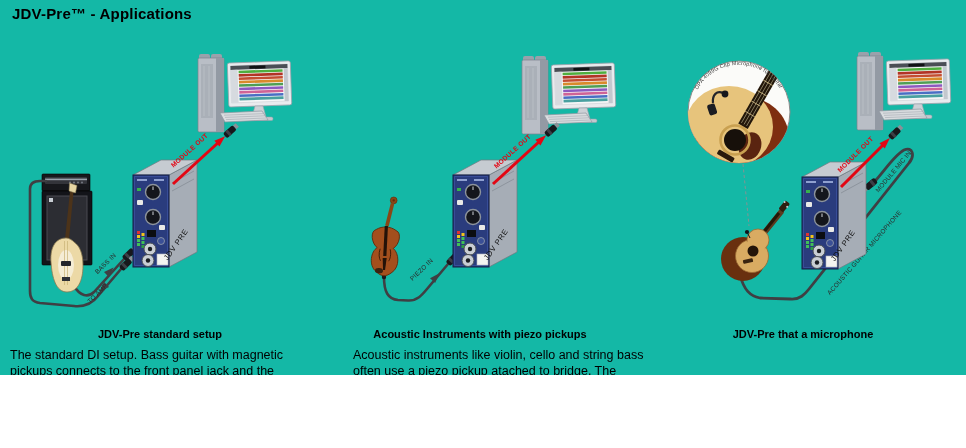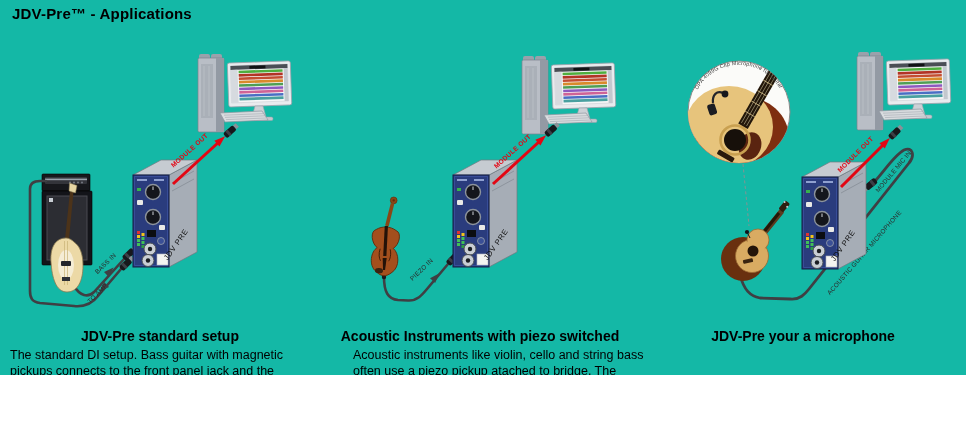--- a/index.html
+++ b/index.html
@@ -5,21 +5,21 @@
   html,body{margin:0;padding:0;background:#fff;}
   .canvas{position:relative;width:966px;height:375px;background:#14b8a6;overflow:hidden;
           font-family:"Liberation Sans",sans-serif;color:#000;}
   .page-title{position:absolute;top:5px;left:12px;font-size:15px;font-weight:bold;letter-spacing:.2px;}
   .panel{position:absolute;top:40px;height:408px;}
   .p1{left:0;width:320px;}
   .p2{left:320px;width:320px;}
   .p3{left:640px;width:326px;}
   .illus{position:absolute;top:0;left:0;}
   .cap-head{position:absolute;top:288px;left:0;right:0;text-align:center;
-            font-size:14px;font-weight:bold;}
+            font-size:11px;font-weight:bold;}
   .cap-body{position:absolute;top:308px;font-size:12.5px;line-height:15.5px;}
   .b1{left:10px;width:294px;}
   .b2{left:33px;width:292px;}
   .b3{left:38px;width:288px;}
   
   text{font-family:"Liberation Sans",sans-serif;}
   .lblR{font-size:6.6px;font-weight:bold;fill:#e30613;text-anchor:middle;letter-spacing:.3px;}
   .lblS{font-size:6.4px;fill:#2b2b2b;text-anchor:middle;letter-spacing:.2px;}
   .lblK{font-size:7.6px;fill:#111;text-anchor:middle;letter-spacing:.6px;}
   .arcT{font-size:5.4px;fill:#3a3a3a;letter-spacing:.2px;}
@@ -200,21 +200,21 @@
       <text class="lblK" transform="translate(178,206) rotate(-55)">JDV PRE</text>
 
       <g>
         <line x1="173" y1="144" x2="221" y2="100" stroke="#e30613" stroke-width="3"></line>
         <use href="#arrowRed" transform="translate(222,99) rotate(-42)"></use>
         <use href="#xlr" transform="translate(226,95) rotate(-42)"></use>
         <text class="lblR" transform="translate(194,113) rotate(-42)">MODULE OUT</text>
       </g>
     </svg>
 
-    <div class="cap-head">Acoustic Instruments with piezo switched</div>
+    <div class="cap-head">Acoustic Instruments with piezo pickups</div>
     <div class="cap-body b2">Acoustic instruments like violin, cello and string bass often use a piezo pickup atached to bridge. The JDV-Pre is equipped with a variable input impedance that can be switched to an ultra-high 4meg Ohms mode that brings out all the tone from piezo transducers.</div>
   </section>
 
   <section class="panel p3">
     <svg class="illus" width="326" height="285" viewBox="0 0 326 285">
       <defs>
         <clipPath id="insetClip">
             <circle cx="99" cy="72" r="51"></circle>
           </clipPath>
         <path id="arcPath" d="M 55.7,53.6 A 47,47 0 0 1 142.3,53.6" fill="none"></path>
@@ -290,15 +290,15 @@
       <text class="lblK" transform="translate(205,207) rotate(-55)">JDV PRE</text>
 
       <g>
         <line x1="201" y1="147" x2="245" y2="103" stroke="#e30613" stroke-width="3"></line>
         <use href="#arrowRed" transform="translate(246,102) rotate(-45)"></use>
         <use href="#xlr" transform="translate(250,98) rotate(-45)"></use>
         <text class="lblR" transform="translate(217,116) rotate(-45)">MODULE OUT</text>
       </g>
     </svg>
 
-    <div class="cap-head">JDV-Pre your a microphone</div>
+    <div class="cap-head">JDV-Pre that a microphone</div>
   </section>
 </div>
 
 </body></html>

